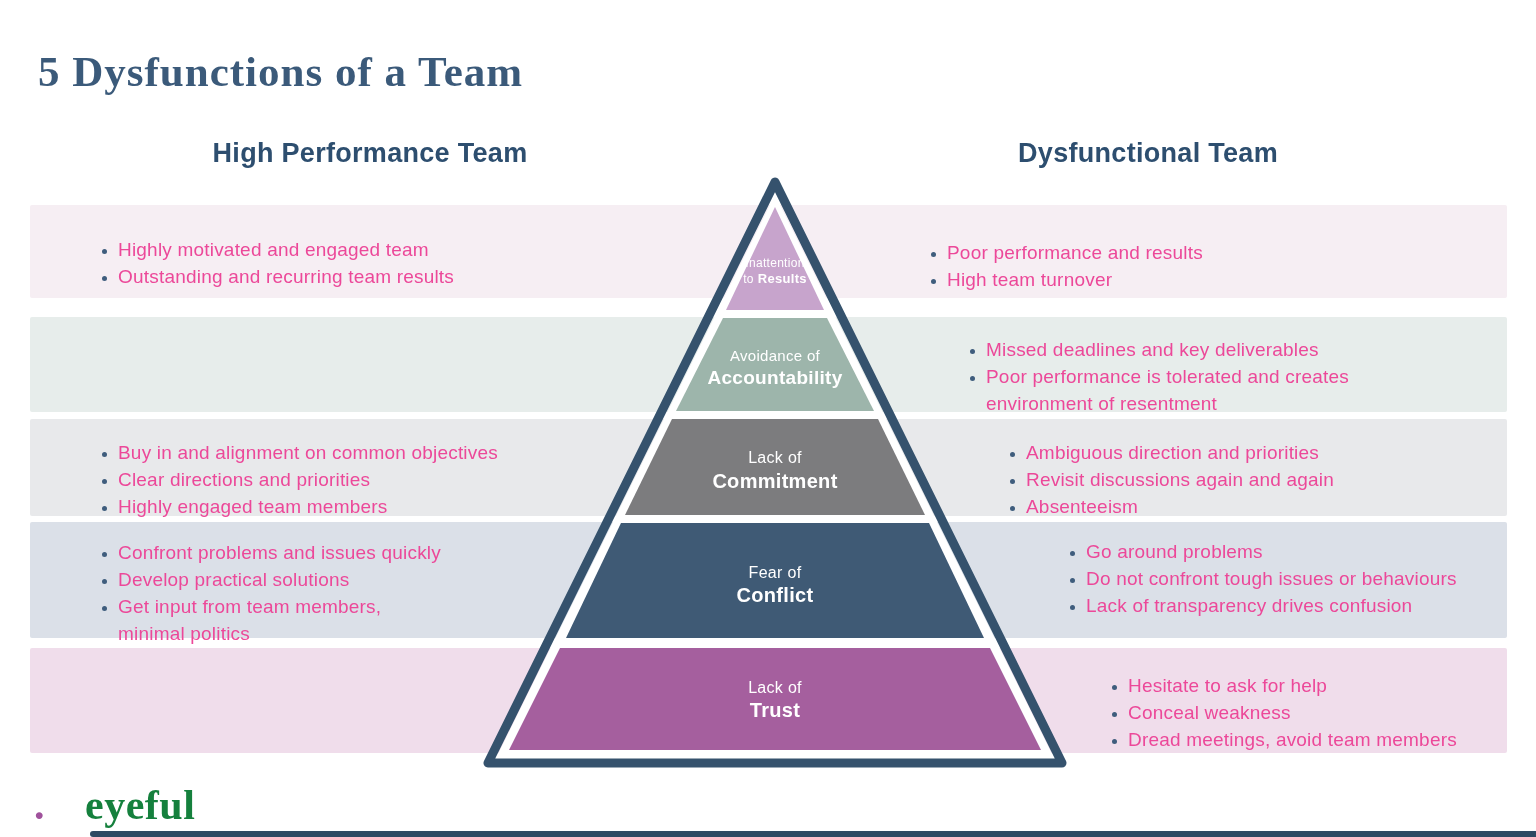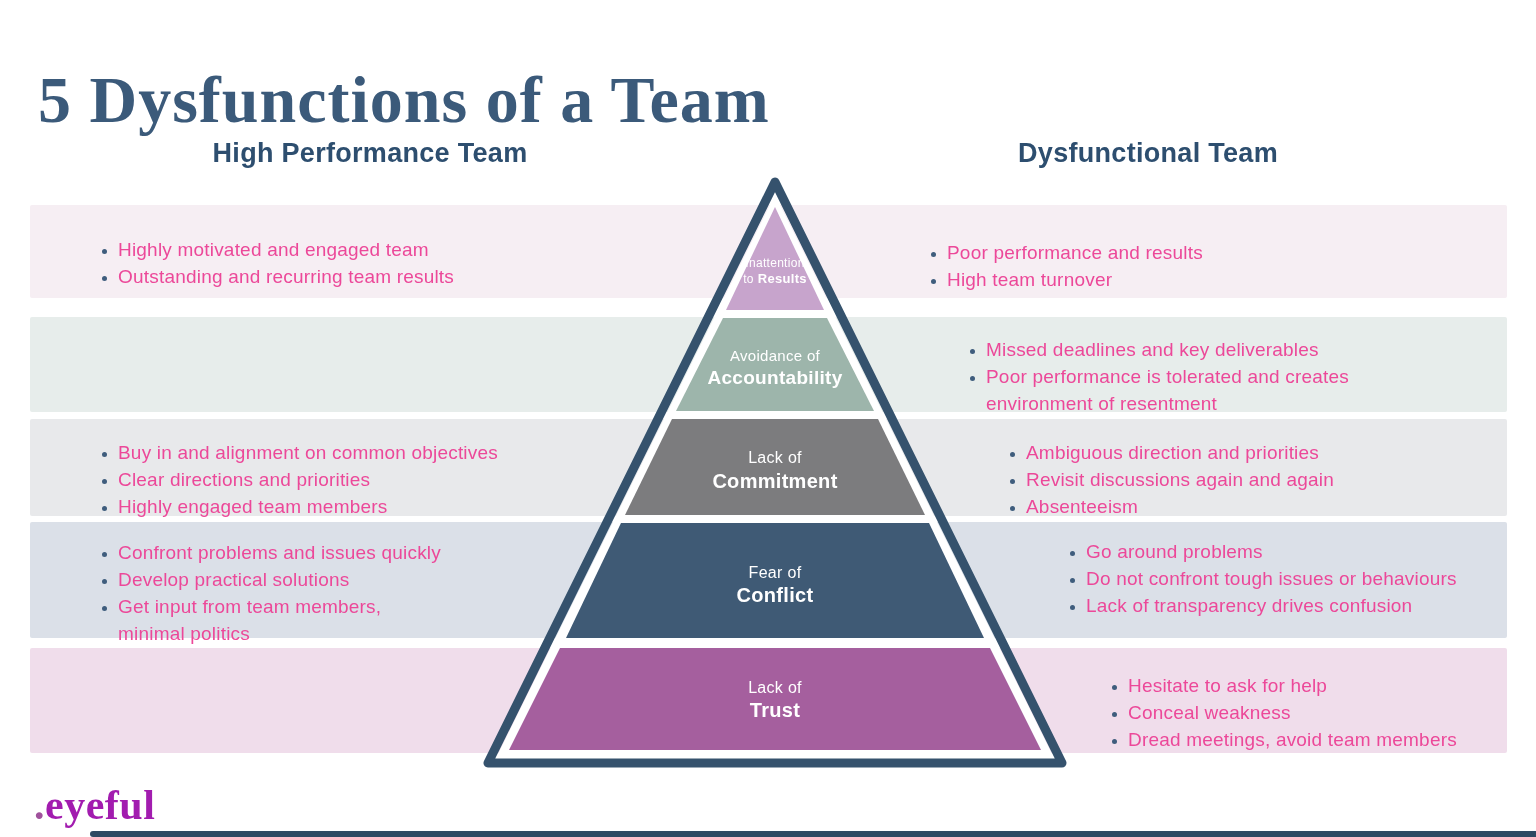--- a/index.html
+++ b/index.html
@@ -10,21 +10,21 @@
     height: 837px;
     background: #ffffff;
     overflow: hidden;
     font-family: "Liberation Sans", sans-serif;
   }
   .page-title {
     position: absolute;
     left: 38px; top: 18px;
     font-family: "Liberation Serif", serif;
     font-weight: 700;
-    font-size: 66px;
+    font-size: 43px;
     letter-spacing: 1px;
     color: #3b5a7a;
   }
   .col-header {
     position: absolute;
     top: 138px;
     width: 440px;
     text-align: center;
     font-size: 27px;
     font-weight: 700;
@@ -166,18 +166,18 @@
     <text class="seg-label seg-line2" x="775" y="488" font-size="20">Commitment</text>
 
     <text class="seg-label seg-line1" x="775" y="578" font-size="16">Fear of</text>
     <text class="seg-label seg-line2" x="775" y="602" font-size="20">Conflict</text>
 
     <text class="seg-label seg-line1" x="775" y="693" font-size="16">Lack of</text>
     <text class="seg-label seg-line2" x="775" y="717" font-size="20">Trust</text>
   </svg>
 
   <div class="logo">
-    <span style="color: rgb(160, 82, 156);">.</span><span style="color: #a21caf;">eyeful</span>
+    <span style="color: rgb(160, 82, 156);">.</span><span style="color: #15803d; margin-left: 40px;">eyeful</span>
   </div>
 
   <div class="footer-bar" style="background: rgb(46, 74, 98);"></div>
 
 </div>
 
 </body></html>

